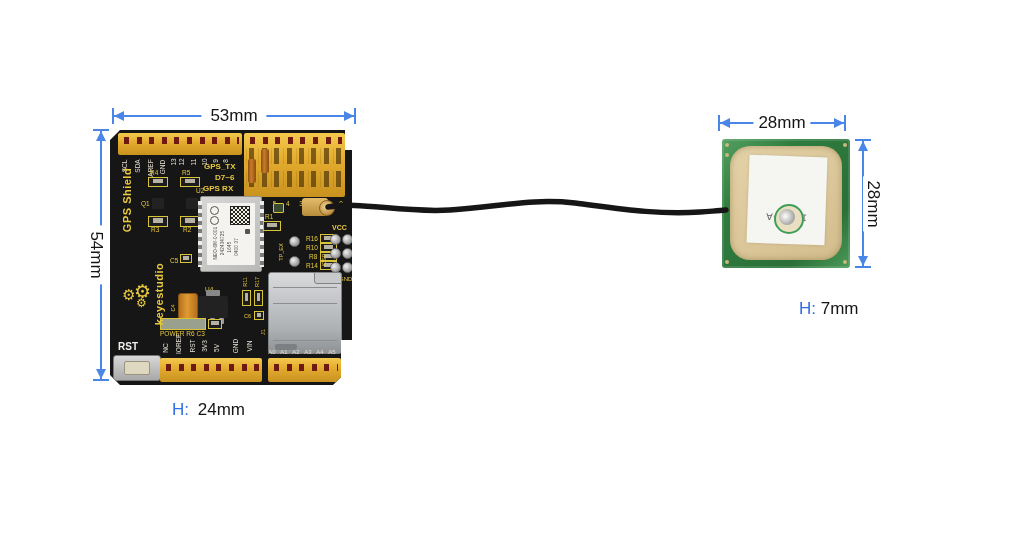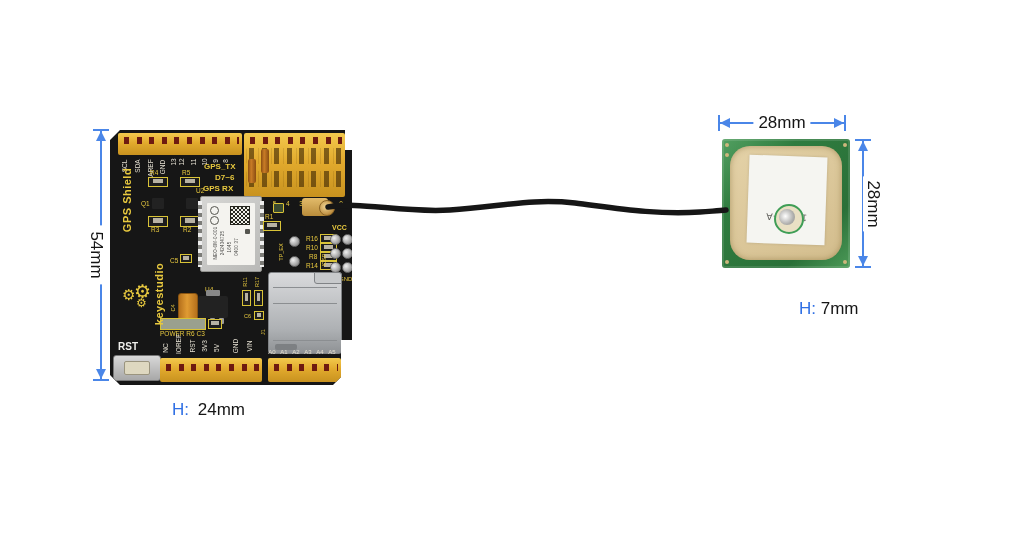--- a/index.html
+++ b/index.html
@@ -79,20 +79,28 @@
   #feedring{position:absolute;left:52px;top:65px;width:26px;height:26px;border:2px solid #3f9e56;border-radius:50%;background:#e9e0c4;}
   #feedring i{position:absolute;left:3px;top:3px;width:16px;height:16px;border-radius:50%;background:radial-gradient(circle at 40% 45%,#ffffff,#b0b0ae 60%,#8d8d8b);}
   .via{position:absolute;width:4px;height:4px;border-radius:50%;background:#cdb67c;}
 </style>
 </head>
 <body>
 
 <div id="canvas">
 
 
+  <div class="dim-h" style="left:112px;top:108px;width:244px;">
+    <div class="dline"></div>
+    <div class="dtick l"></div>
+    <div class="dtick r"></div>
+    <div class="dar l"></div>
+    <div class="dar r"></div>
+    <span class="dlabel">53mm</span>
+  </div>
 
   <div class="dim-v" style="left:93px;top:129px;height:252px;">
     <div class="dline"></div>
     <div class="dtick t"></div>
     <div class="dtick b"></div>
     <div class="dar u"></div>
     <div class="dar d"></div>
     <span class="dlabel v" style="left:calc(50% - 5px);">54mm</span>
   </div>
 

